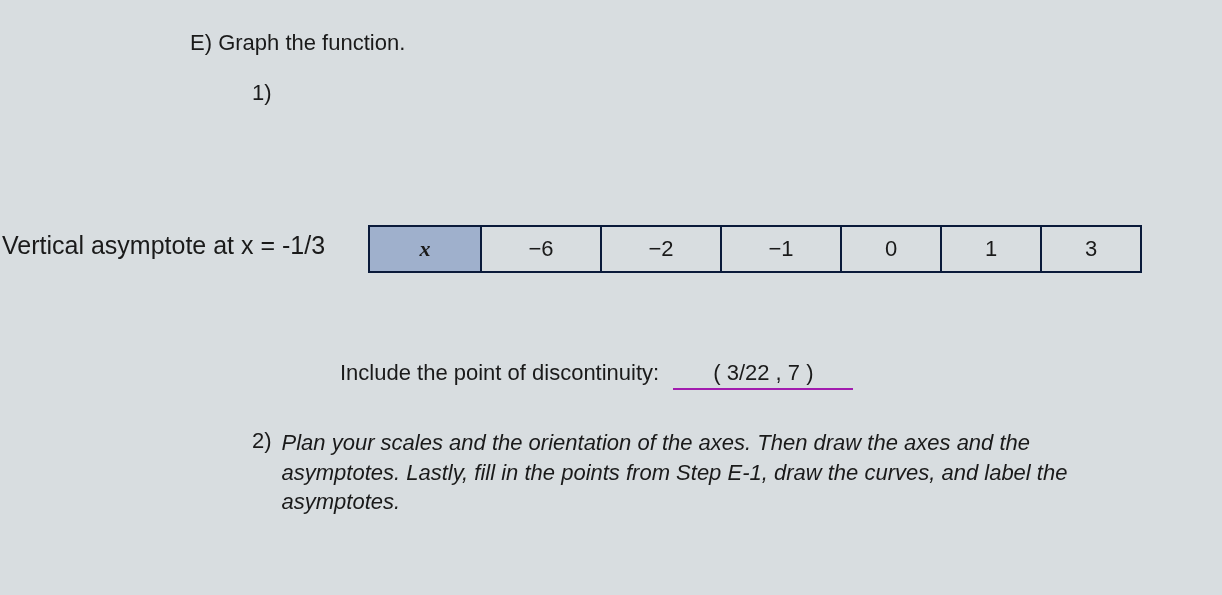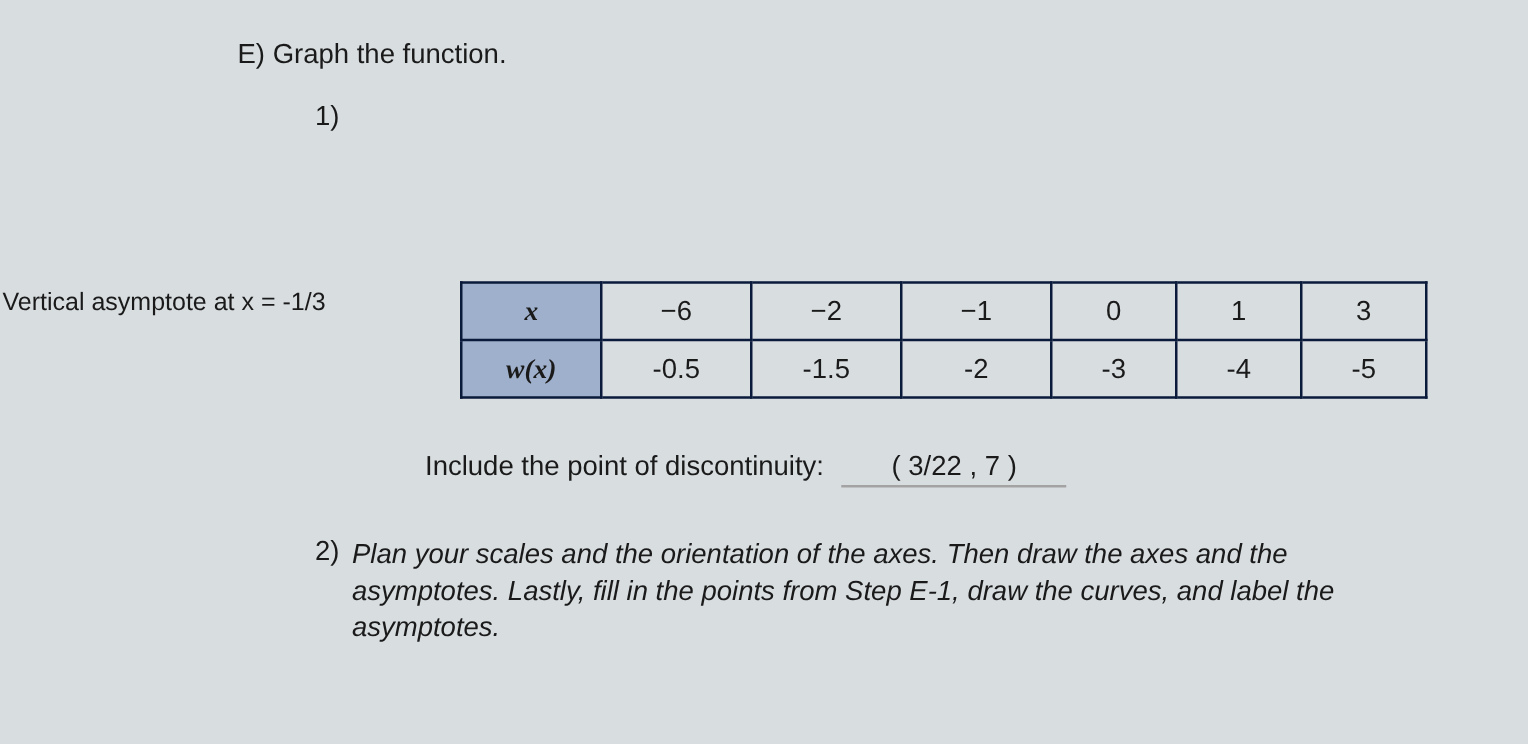--- a/index.html
+++ b/index.html
@@ -24,21 +24,21 @@
       margin-top: 24px;
       font-size: 22px;
       display: flex;
       gap: 10px;
     }
     .sub1-text { max-width: 720px; line-height: 1.35; }
     .asymptote-block {
       position: absolute;
       left: -28px;
       top: 200px;
-      font-size: 20px;
+      font-size: 25px;
       line-height: 1.2;
     }
     .asymptote-block .line2 { margin-top: 26px; }
     .table-wrap {
       position: absolute;
       left: 338px;
       top: 195px;
     }
     table {
       border-collapse: collapse;
@@ -61,21 +61,21 @@
     td.v { width: 120px; }
     td.vn { width: 100px; }
     .discontinuity {
       position: absolute;
       left: 310px;
       top: 330px;
       font-size: 22px;
     }
     .discontinuity .uline {
       display: inline-block;
-      border-bottom: 2px solid #a3a3a3;
+      border-bottom: 2px solid #a21caf;
       min-width: 180px;
       text-align: center;
       padding: 0 6px 2px 6px;
       margin-left: 8px;
     }
     .sub2-container {
       position: absolute;
       left: 222px;
       top: 398px;
       font-size: 22px;
@@ -106,29 +106,20 @@
       <tbody>
           <tr>
         <td class="hcell">x</td>
         <td class="v">−6</td>
         <td class="v">−2</td>
         <td class="v">−1</td>
         <td class="vn">0</td>
         <td class="vn">1</td>
         <td class="vn">3</td>
       </tr>
-      <tr>
-        <td class="hcell">w(x)</td>
-        <td class="v">-0.5</td>
-        <td class="v">-1.5</td>
-        <td class="v">-2</td>
-        <td class="vn">-3</td>
-        <td class="vn">-4</td>
-        <td class="vn">-5</td>
-      </tr>
     </tbody>
       </table>
   </div>
 
   <div class="discontinuity">
     <span>Include the point of discontinuity:</span>
     <span class="uline">( 3/22 , 7 )</span>
   </div>
 
   <div class="sub2-container">

